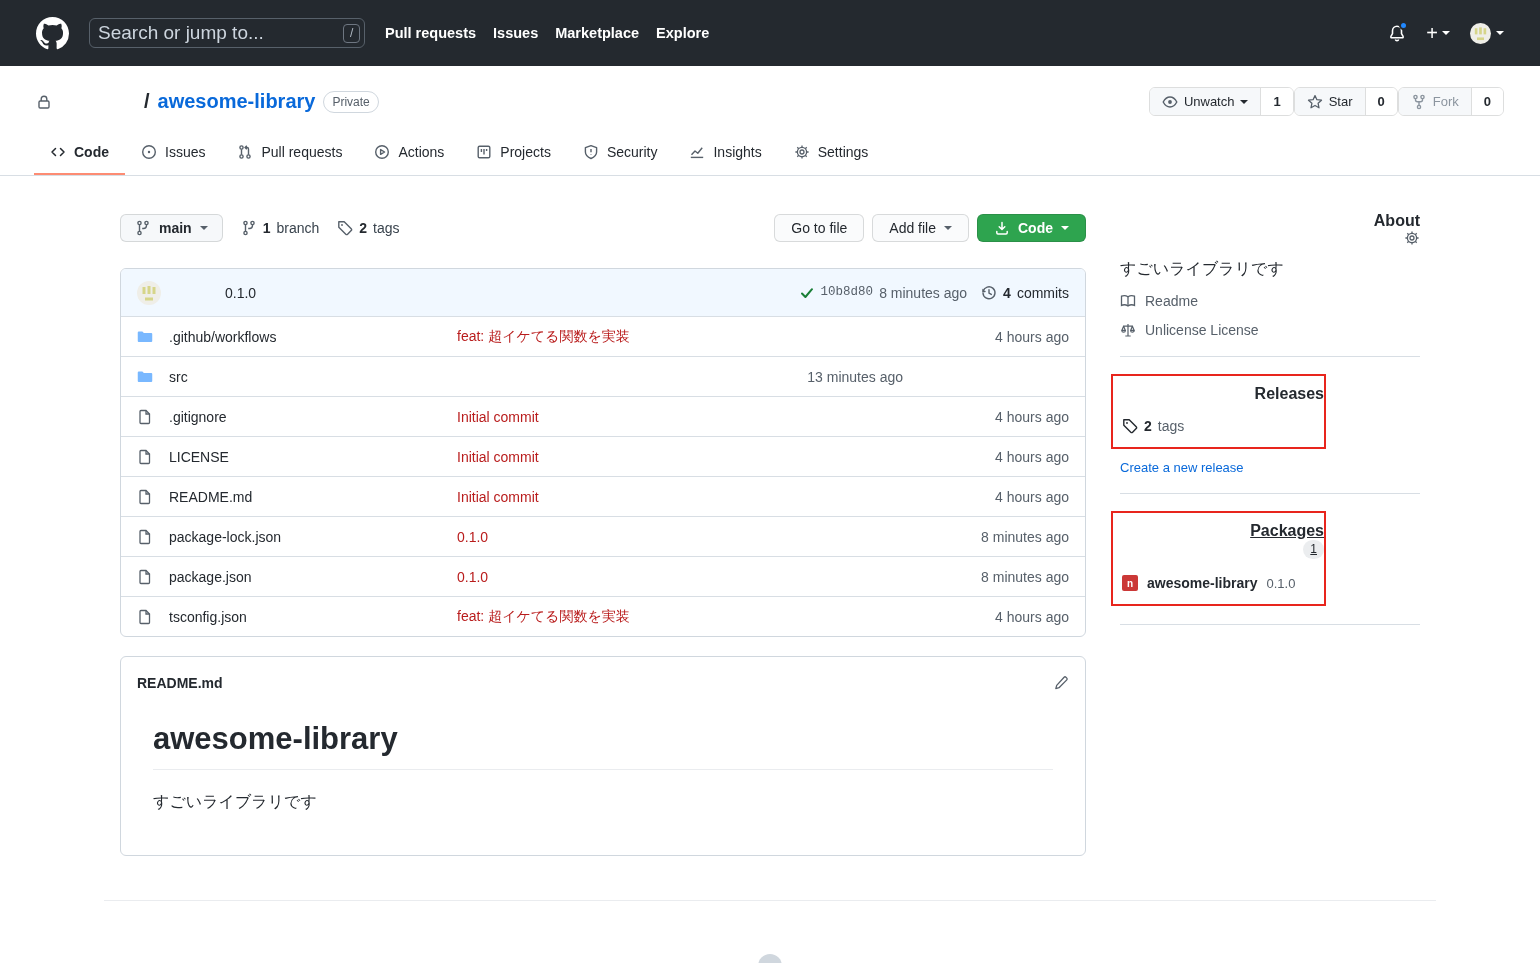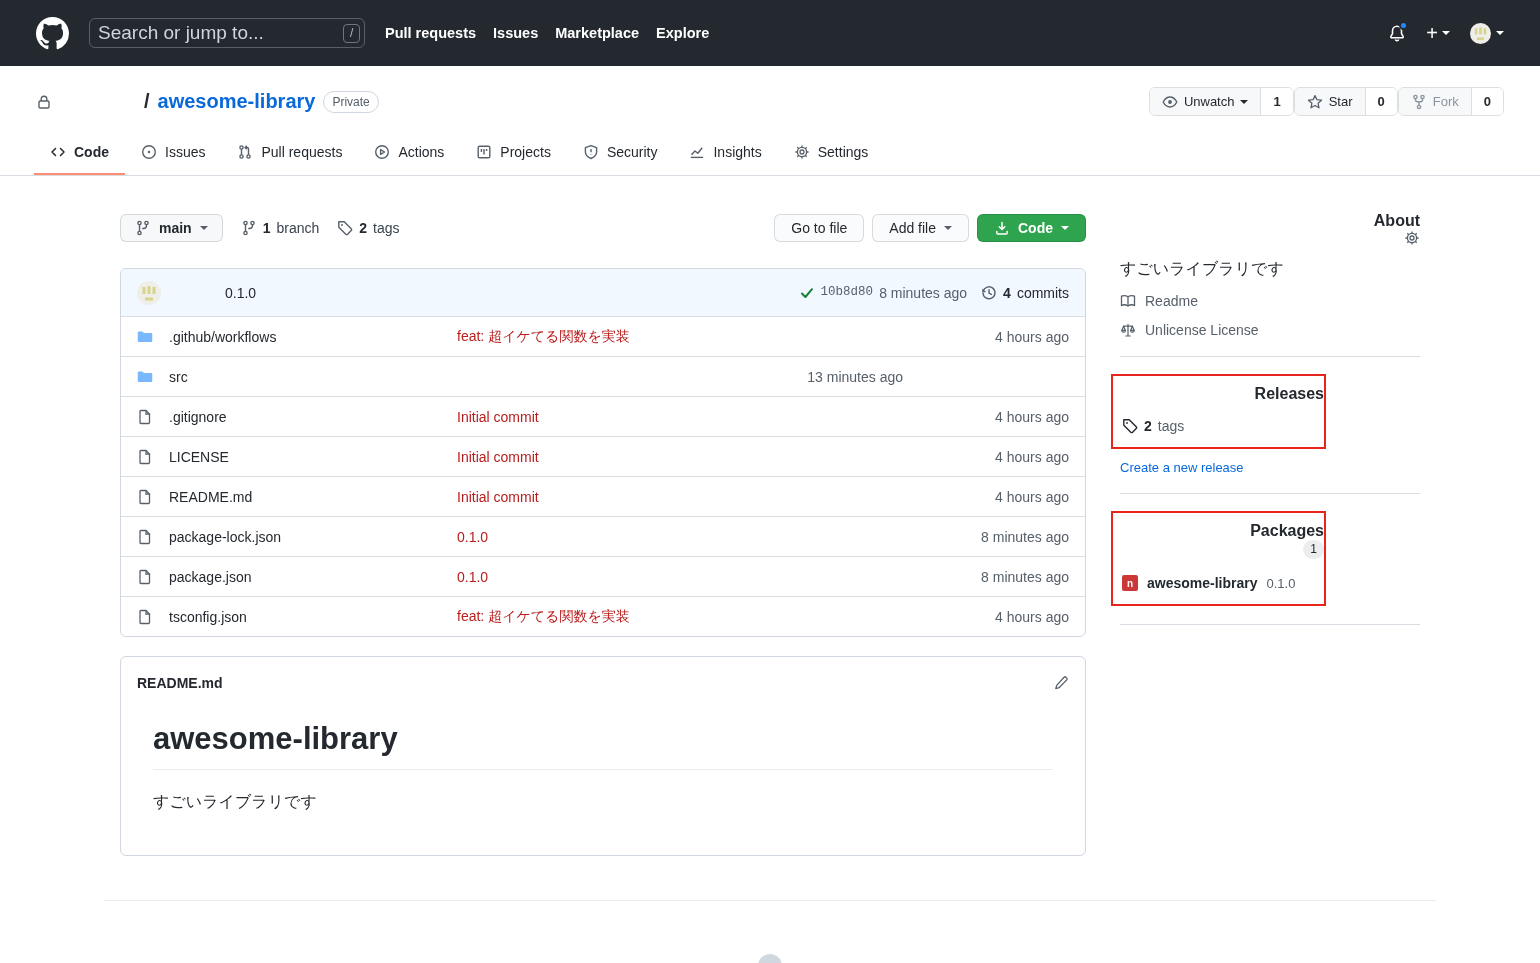--- a/index.html
+++ b/index.html
@@ -498,21 +498,21 @@
             </svg>
           <b>2</b>
             <span>tags</span>
         </div>
       </div>
       <a class="create-release">Create a new release</a>
     </section>
 
     <section class="side-section">
       <div class="annotation">
-        <h2 class="side-h2" style="justify-content:flex-start;">
+        <h2 class="side-h2" style="justify-content:flex-start;text-decoration:underline;">
           <span>Packages</span>
           <span class="counter-pill">1</span>
         </h2>
         <div class="package-item">
           <span class="npm-ic">n</span>
           <span class="package-name">awesome-library</span>
           <span class="package-version">0.1.0</span>
         </div>
       </div>
     </section>

